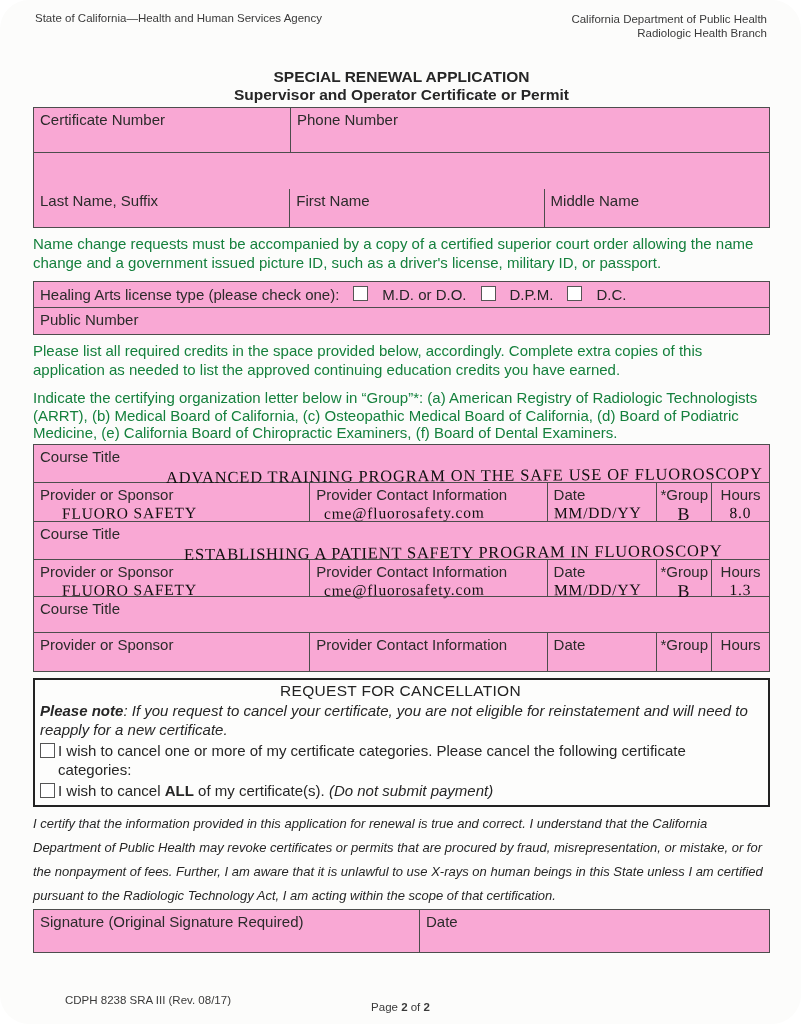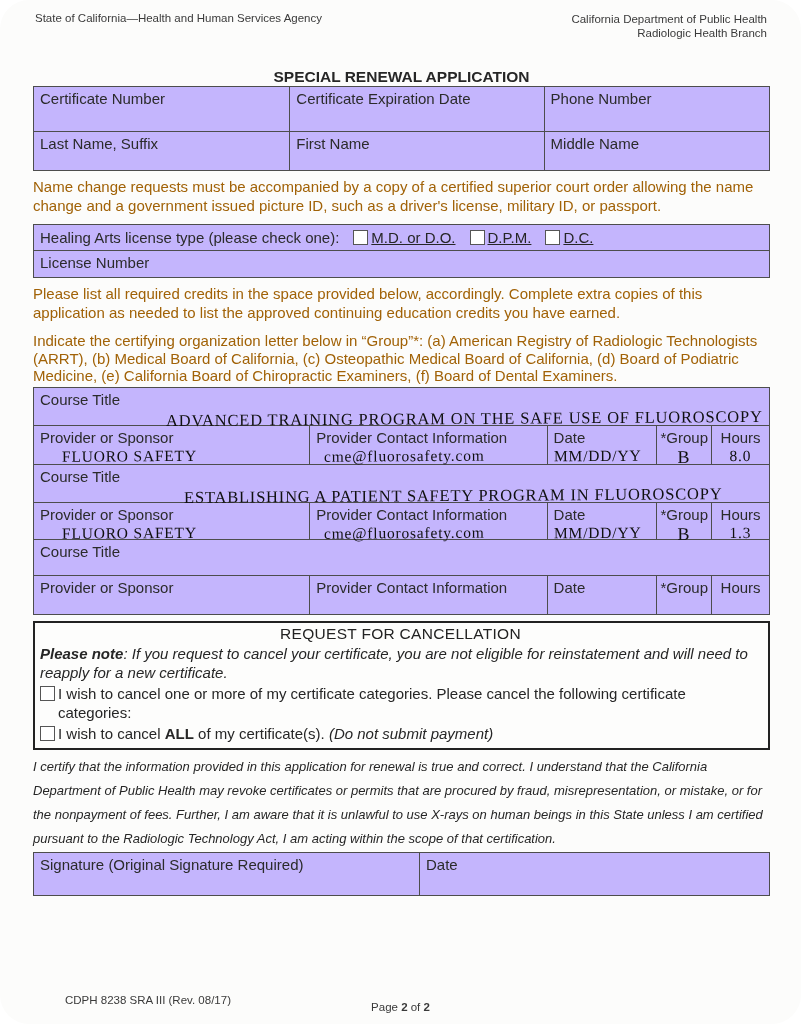--- a/index.html
+++ b/index.html
@@ -14,32 +14,32 @@
     border-radius: 29px;
   }
   .hdr-left { position:absolute; left:35px; top:12px; font-size:11.5px; color:#3a3a3a; }
   .hdr-right { position:absolute; right:34px; top:12px; font-size:11.5px; color:#3a3a3a; text-align:right; line-height:14px; }
 
   .content { position:absolute; left:33px; top:68px; width:737px; }
 
   .title, .subtitle { text-align:center; font-weight:bold; font-size:15.5px; line-height:18px; }
   .subtitle { margin-bottom:3px; }
 
-  .box-table { width:737px; border:1.3px solid #4d4d4d; background:#c4b5fd; }
+  .box-table { width:737px; border:1.3px solid #4d4d4d; background:#f9a8d4; }
   .trow { display:flex; border-bottom:1.3px solid #4d4d4d; }
   .trow:last-child { border-bottom:none; }
   .tcell { border-right:1.3px solid #4d4d4d; padding:3px 6px; font-size:15px; position:relative; }
   .tcell:last-child { border-right:none; }
   .lbl { font-size:15px; color:#2b2b2b; }
 
-  .para { font-size:15px; line-height:19px; color:#a16207; }
+  .para { font-size:15px; line-height:19px; color:#15803d; }
 
   .cb { flex:none; display:inline-block; width:15px; height:15px; border:1.6px solid #555; background:#fff; vertical-align:-2px; }
 
-  .inline-cb { display:inline-flex; align-items:center; gap:3px; margin-left:14px; font-size:15px;text-decoration:underline; }
+  .inline-cb { display:inline-flex; gap:14px; margin-left:14px; font-size:15px; }
 
   
   .hw {
     font-family: cursive;
     color:#101010;
     letter-spacing:0.8px;
     white-space:nowrap;
     transform: rotate(-0.4deg);
   }
   .hw-title { position:absolute; left:132px; bottom:-4px; font-size:16.5px; }
@@ -66,28 +66,28 @@
 
   <div class="hdr-left">State of California—Health and Human Services Agency</div>
   <div class="hdr-right">
     <div>California Department of Public Health</div>
     <div>Radiologic Health Branch</div>
   </div>
 
   <div class="content">
 
     <div class="title">SPECIAL RENEWAL APPLICATION</div>
+    <div class="subtitle">Supervisor and Operator Certificate or Permit</div>
 
     <div class="box-table">
       <div class="trow" style="height:45px;">
         <div class="tcell" style="width:257px;"><span class="lbl">Certificate Number</span></div>
-        <div class="tcell" style="width:255px;"><span class="lbl">Certificate Expiration Date</span></div>
         <div class="tcell" style="width:225px;"><span class="lbl">Phone Number</span></div>
       </div>
-      <div class="trow" style="height:38px;">
+      <div class="trow" style="height:38px;margin-top:36px;">
         <div class="tcell" style="width:257px;"><span class="lbl">Last Name, Suffix</span></div>
         <div class="tcell" style="width:255px;"><span class="lbl">First Name</span></div>
         <div class="tcell" style="width:225px;"><span class="lbl">Middle Name</span></div>
       </div>
     </div>
 
     <div class="para" style="margin-top:6px;">Name change requests must be accompanied by a copy of a certified superior court order allowing the name change and a government issued picture ID, such as a driver's license, military ID, or passport.</div>
 
     <div class="box-table" style="margin-top:9px;">
       <div class="trow" style="height:26px; align-items:center;">
@@ -101,21 +101,21 @@
               <span class="cb"></span>
               <span>D.P.M.</span>
             </span>
           <span class="inline-cb">
               <span class="cb"></span>
               <span>D.C.</span>
             </span>
         </div>
       </div>
       <div class="trow" style="height:26px;">
-        <div class="tcell" style="width:382px;"><span class="lbl">License Number</span></div>
+        <div class="tcell" style="width:382px;"><span class="lbl">Public Number</span></div>
       </div>
     </div>
 
     <div class="para" style="margin-top:6px;">Please list all required credits in the space provided below, accordingly.  Complete extra copies of this application as needed to list the approved continuing education credits you have earned.</div>
 
     <div class="para" style="margin-top:10px; line-height:17.5px;">Indicate the certifying organization letter below in “Group”*: (a) American Registry of Radiologic Technologists (ARRT), (b) Medical Board of California, (c) Osteopathic Medical Board of California, (d) Board of Podiatric Medicine, (e) California Board of Chiropractic Examiners, (f) Board of Dental Examiners.</div>
 
     <div class="box-table" style="margin-top:2px;">
 
       <div class="trow" style="height:38px;">

